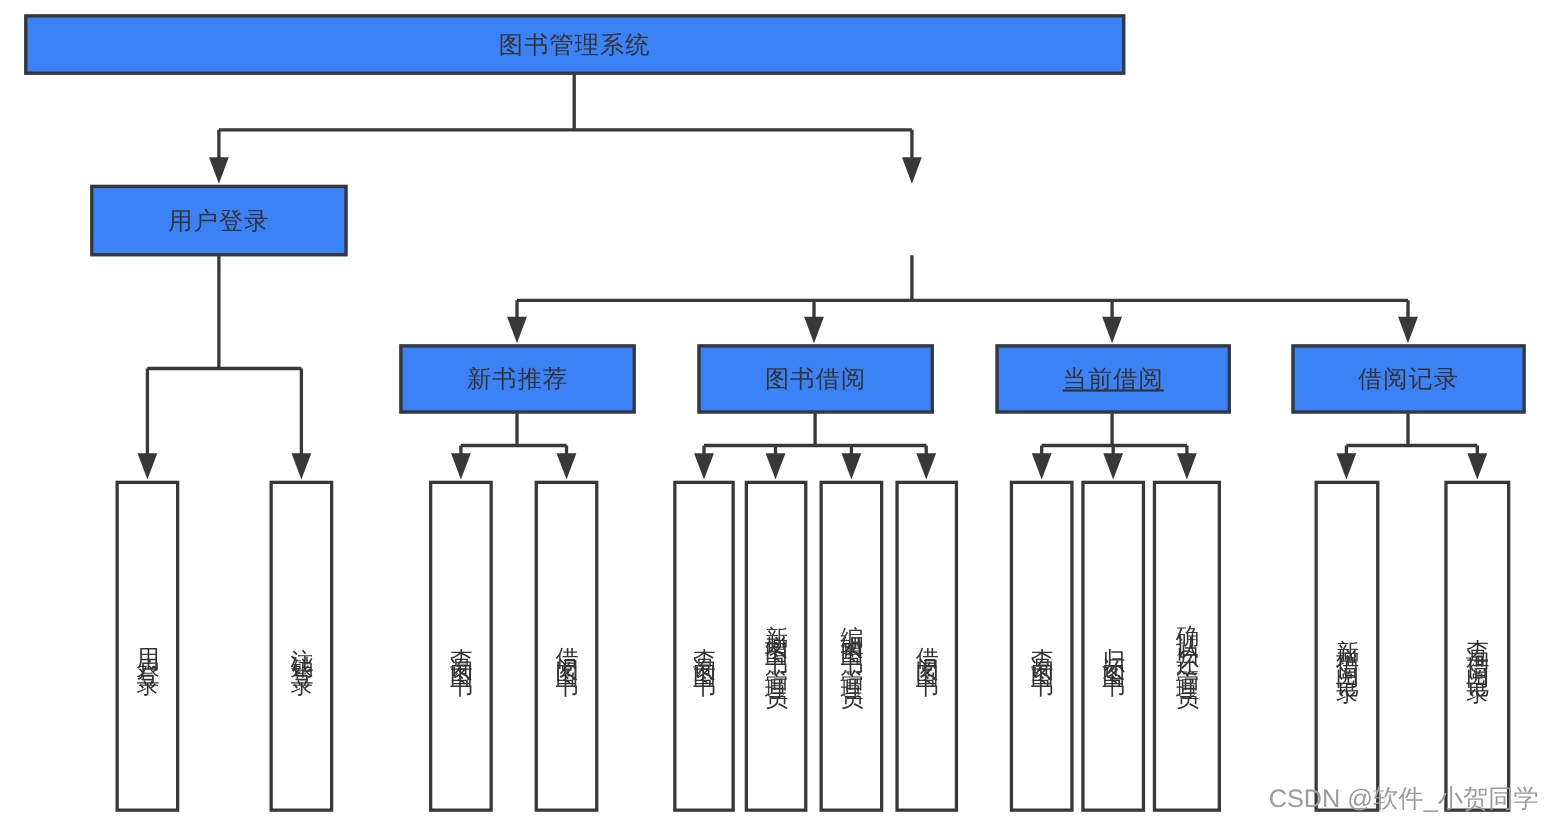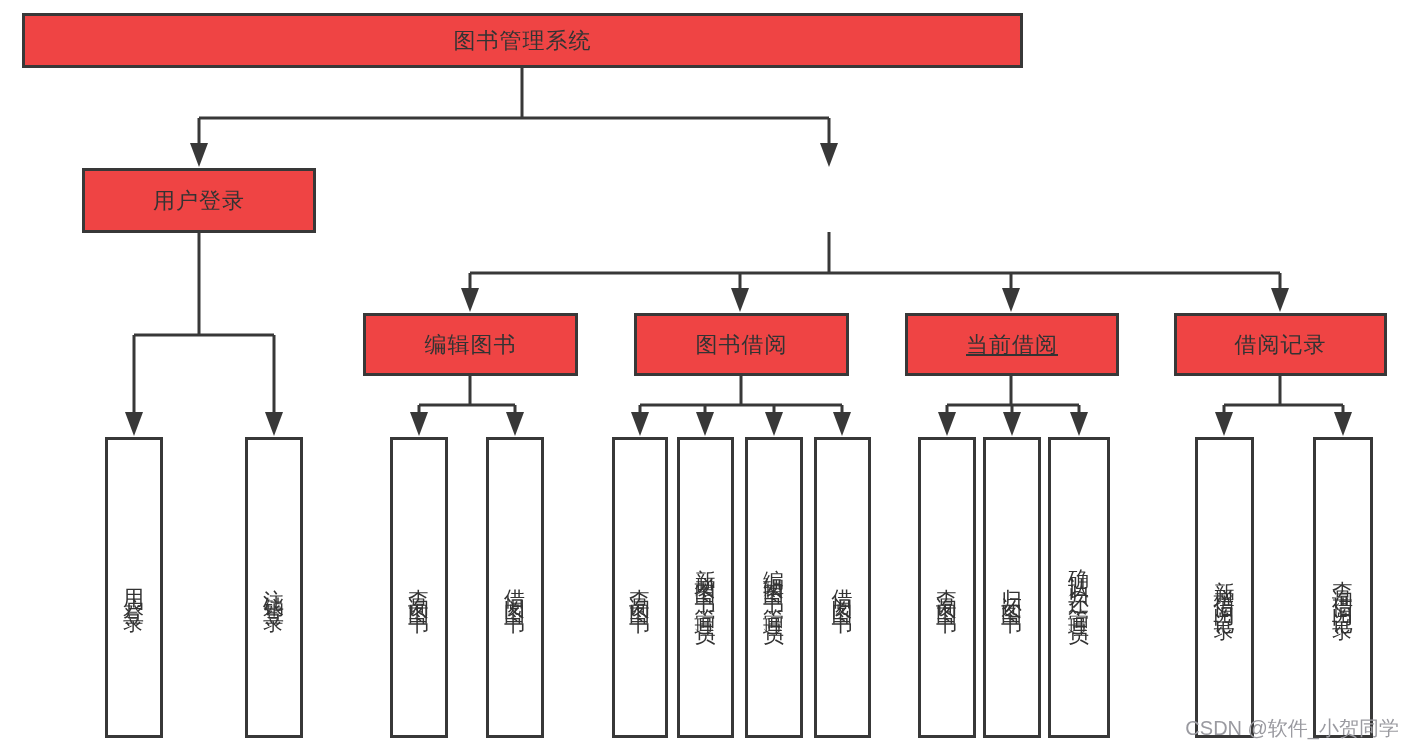--- a/index.html
+++ b/index.html
@@ -2,33 +2,33 @@
 <html><head>
 <meta charset="utf-8">
 <style>
   html,body{margin:0;padding:0;background:#ffffff;}
   .canvas{
     position:relative;width:1405px;height:747px;background:#ffffff;
     font-family:"Liberation Sans",sans-serif;color:#333333;overflow:hidden;
   }
   .wires{position:absolute;left:0;top:0;}
   .hbox{
-    position:absolute;box-sizing:border-box;border:3px solid #383838;background:#ef4444;
+    position:absolute;box-sizing:border-box;border:3px solid #383838;background:#3b82f6;
     display:flex;align-items:center;justify-content:center;
     font-size:22px;letter-spacing:1px;white-space:nowrap;
   }
   .vbox{
     position:absolute;box-sizing:border-box;border:3px solid #383838;background:#ffffff;
     display:flex;align-items:center;justify-content:center;
     writing-mode:vertical-rl;text-orientation:upright;
     font-size:21px;letter-spacing:8px;line-height:1;
   }
   .watermark{
     position:absolute;right:6px;bottom:5px;
-    font-size:20px;color:#9a9aa0;white-space:nowrap;margin-top:27px;
+    font-size:23px;color:#9a9aa0;white-space:nowrap;margin-top:27px;
   }
 </style>
 </head>
 <body>
 
 <div class="canvas">
 
   <svg class="wires" width="1405" height="747" viewBox="0 0 1405 747">
     <g stroke="#383838" stroke-width="3" fill="none">
       <path d="M522 67 V118 M199 118 H829 M199 118 V150 M829 118 V150"></path>
@@ -59,21 +59,21 @@
       <polygon points="1070,412 1088,412 1079,436"></polygon>
       <polygon points="1215,412 1233,412 1224,436"></polygon>
       <polygon points="1334,412 1352,412 1343,436"></polygon>
     </g>
   </svg>
 
   <div class="hbox" style="left:22px;top:13px;width:1001px;height:55px;">图书管理系统</div>
 
   <div class="hbox" style="left:82px;top:168px;width:234px;height:65px;">用户登录</div>
 
-  <div class="hbox" style="left:363px;top:313px;width:215px;height:63px;">编辑图书</div>
+  <div class="hbox" style="left:363px;top:313px;width:215px;height:63px;">新书推荐</div>
   <div class="hbox" style="left:634px;top:313px;width:215px;height:63px;font-family:Liberation Serif, serif;">图书借阅</div>
   <div class="hbox" style="left:905px;top:313px;width:214px;height:63px;text-decoration:underline;">当前借阅</div>
   <div class="hbox" style="left:1174px;top:313px;width:213px;height:63px;">借阅记录</div>
 
   <div class="vbox" style="left:105px;top:437px;width:58px;height:301px;">用户登录</div>
   <div class="vbox" style="left:245px;top:437px;width:58px;height:301px;">注销登录</div>
 
   <div class="vbox" style="left:390px;top:437px;width:58px;height:301px;">查询图书</div>
   <div class="vbox" style="left:486px;top:437px;width:58px;height:301px;">借阅图书</div>
 

